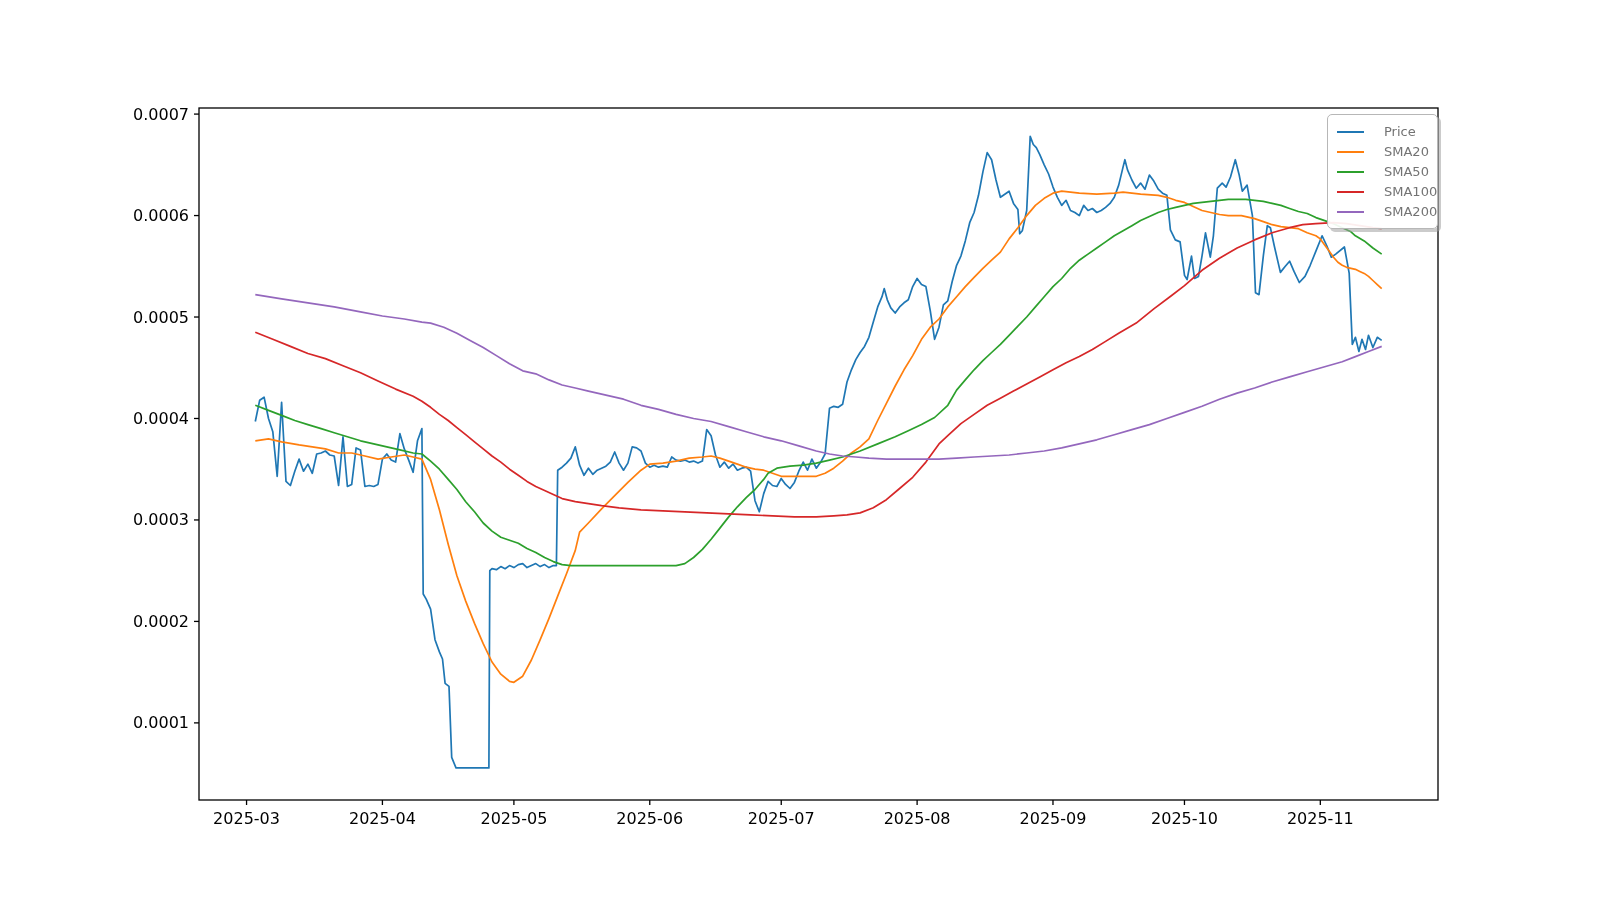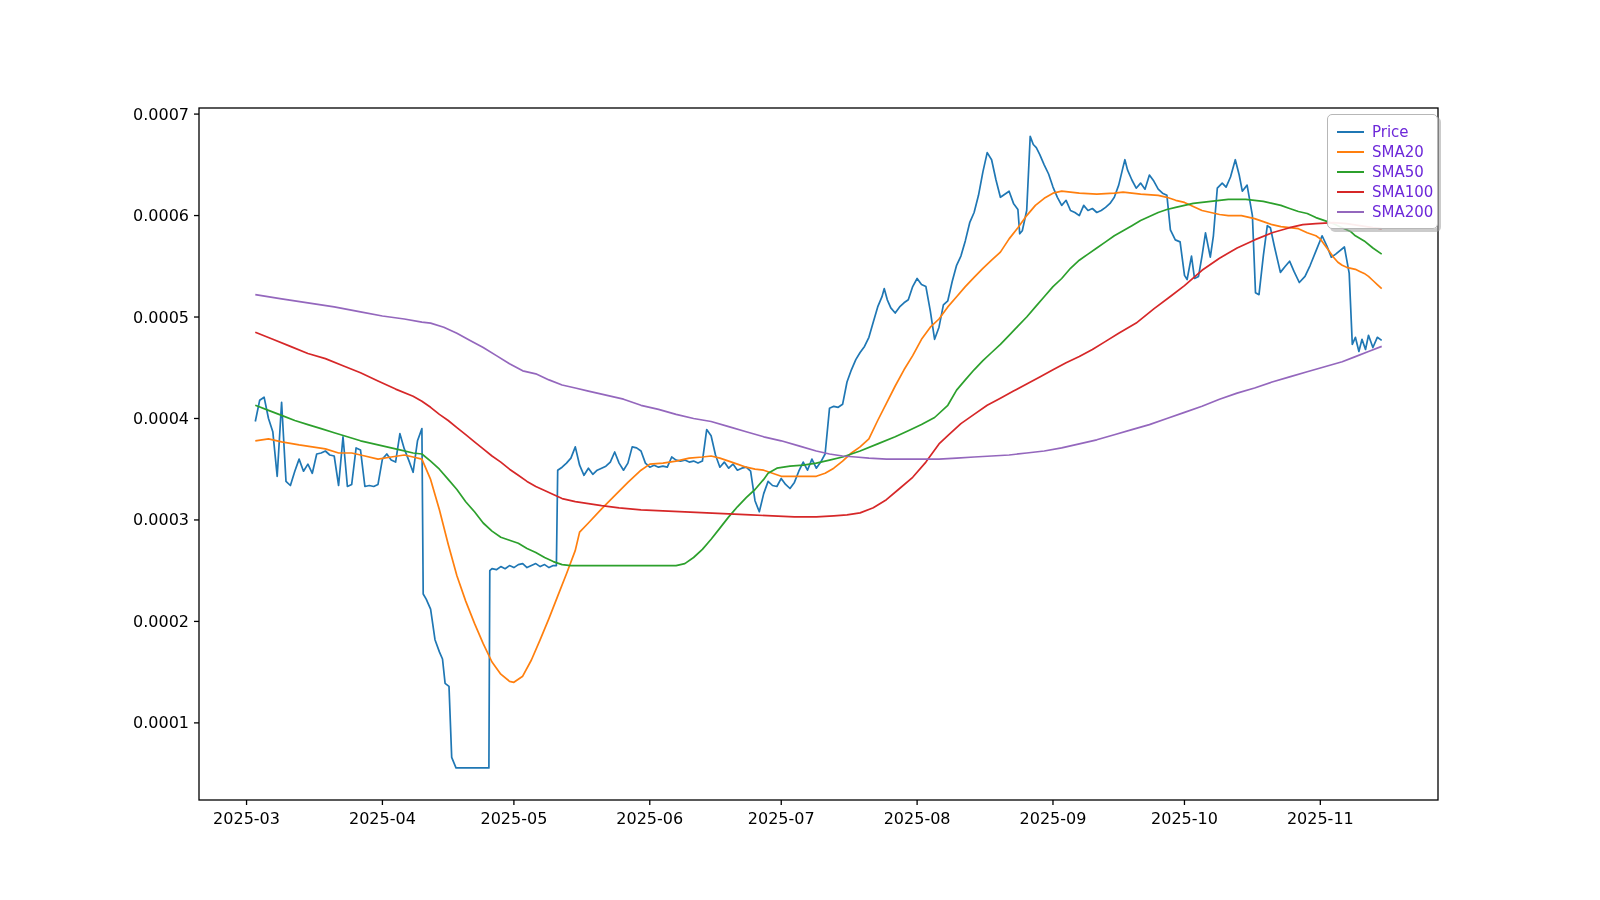--- a/index.html
+++ b/index.html
@@ -13,21 +13,21 @@
     box-sizing:border-box;
     background:rgba(255,255,255,0.92);
     border:1px solid #b7b7b7;
     border-radius:5px;
     box-shadow:3px 3px 0 rgba(160,160,160,0.55);
     padding:7px 9px 6px 9px;
     z-index:2;
   }
   .legend-row{display:flex;align-items:center;height:20px;}
   .legend-swatch{display:inline-block;width:27px;height:0;border-top:2.4px solid #000;margin-right:8px;flex:0 0 auto;}
-  .legend-label{font-size:15px;color:#6d28d9;white-space:nowrap;line-height:20px;}
+  .legend-label{font-size:13px;color:#737373;white-space:nowrap;line-height:20px;margin-left:12px;}
 </style>
 </head>
 <body>
 
 <div id="figure">
   <svg id="chart-svg" width="1600" height="900" viewBox="0 0 1600 900">
       <rect x="199" y="108" width="1239" height="692" fill="none" stroke="#000000" stroke-width="1.3"></rect>
       <line x1="246.552706048815" y1="800" x2="246.552706048815" y2="805" stroke="#000" stroke-width="1.3"></line>
       <text x="246.552706048815" y="824" text-anchor="middle" class="tick-label">2025-03</text>
       <line x1="382.4175804740007" y1="800" x2="382.4175804740007" y2="805" stroke="#000" stroke-width="1.3"></line>

